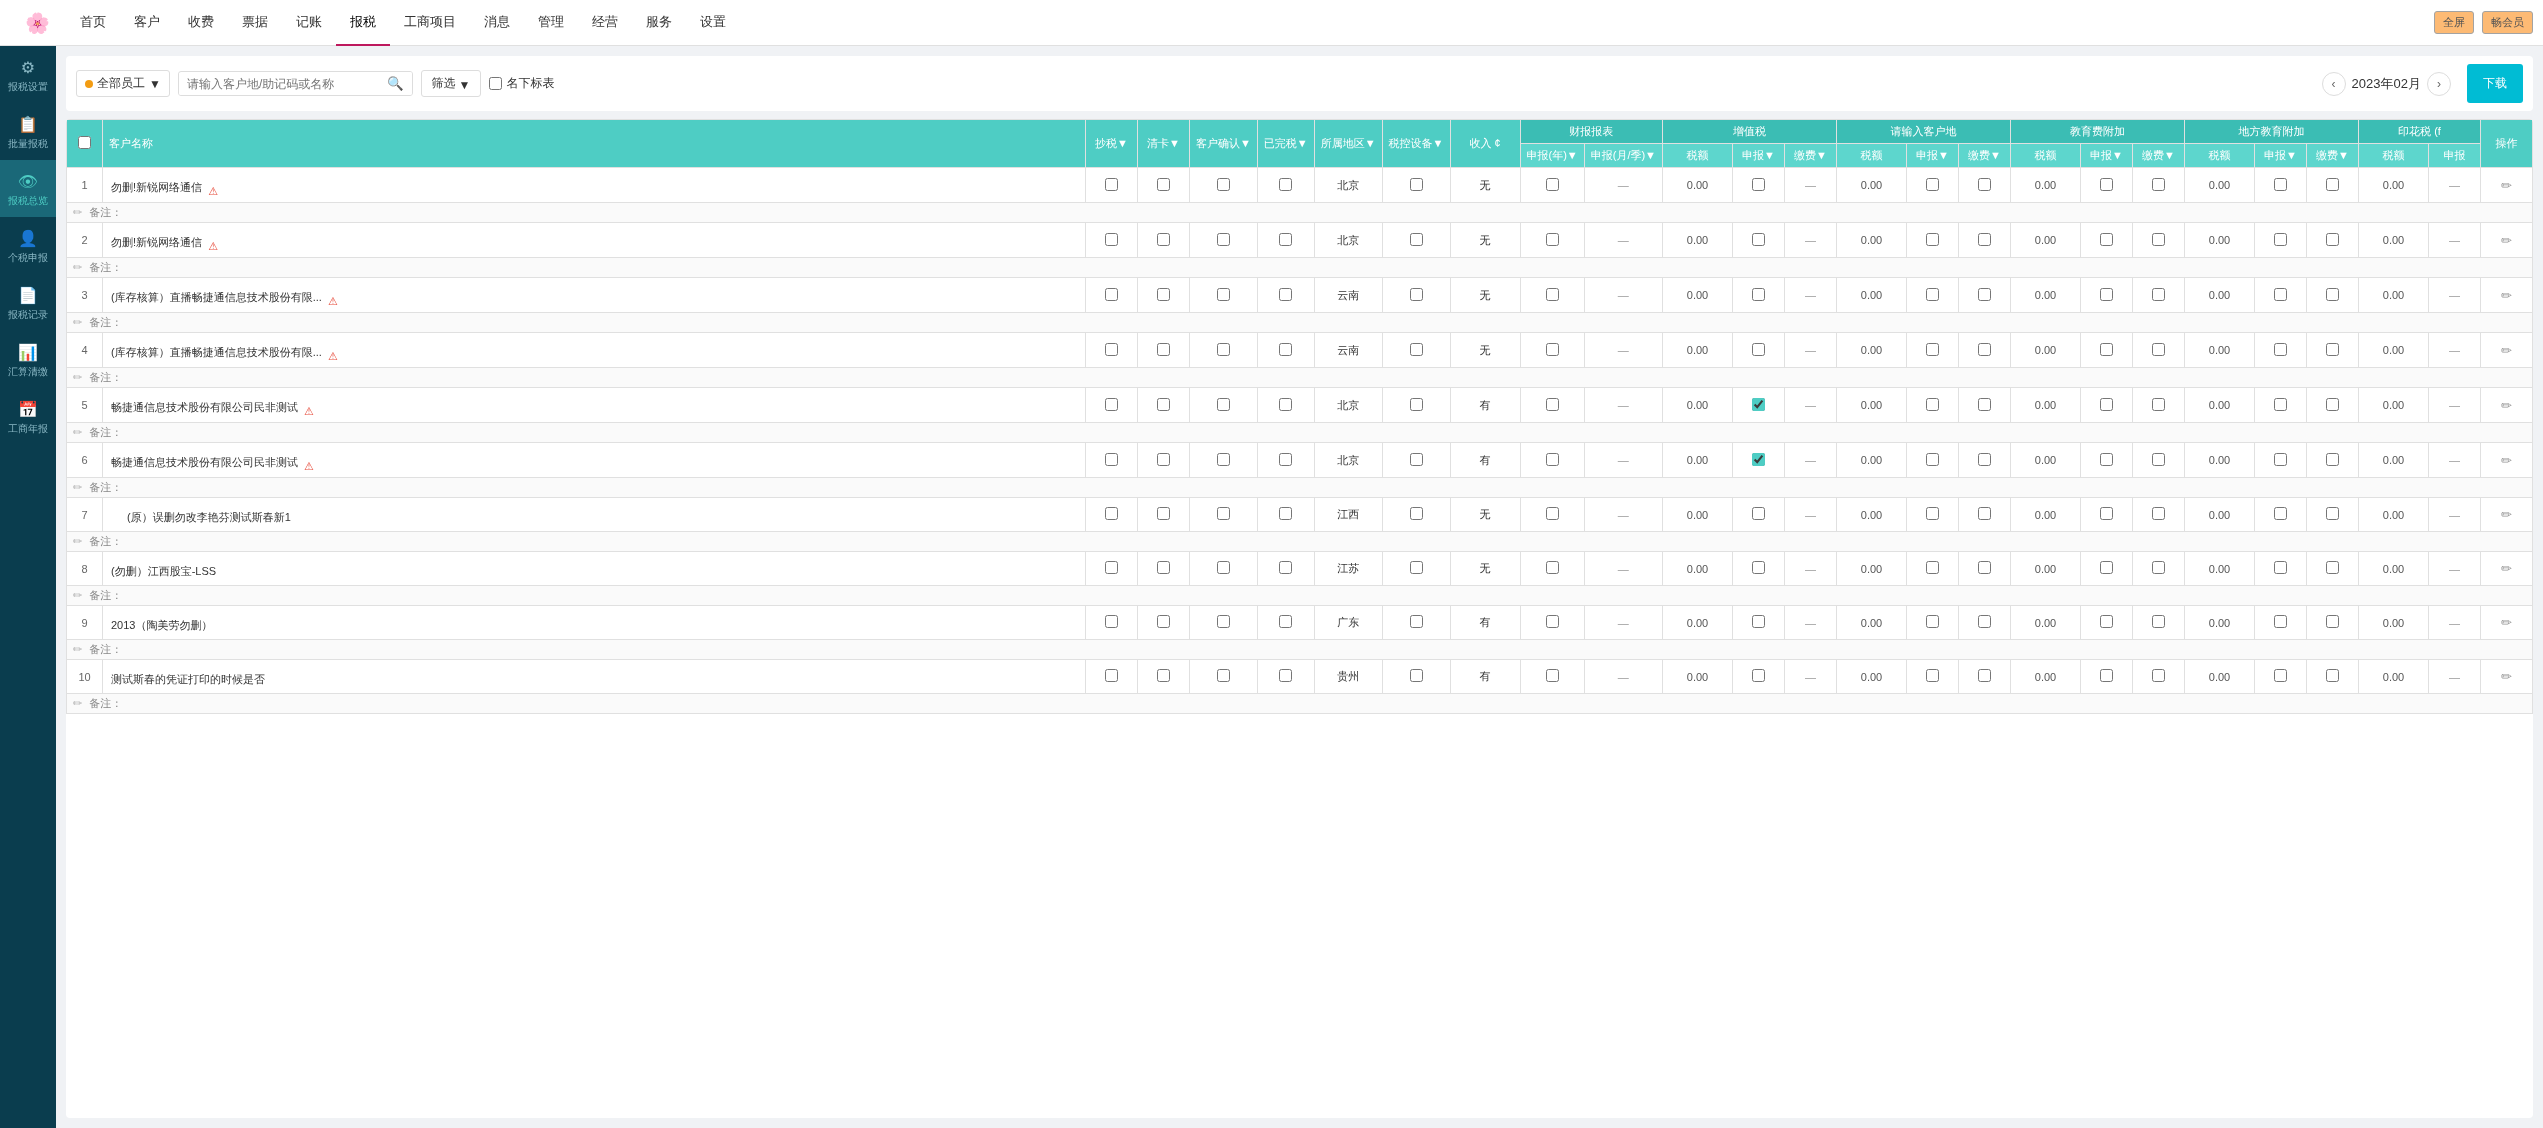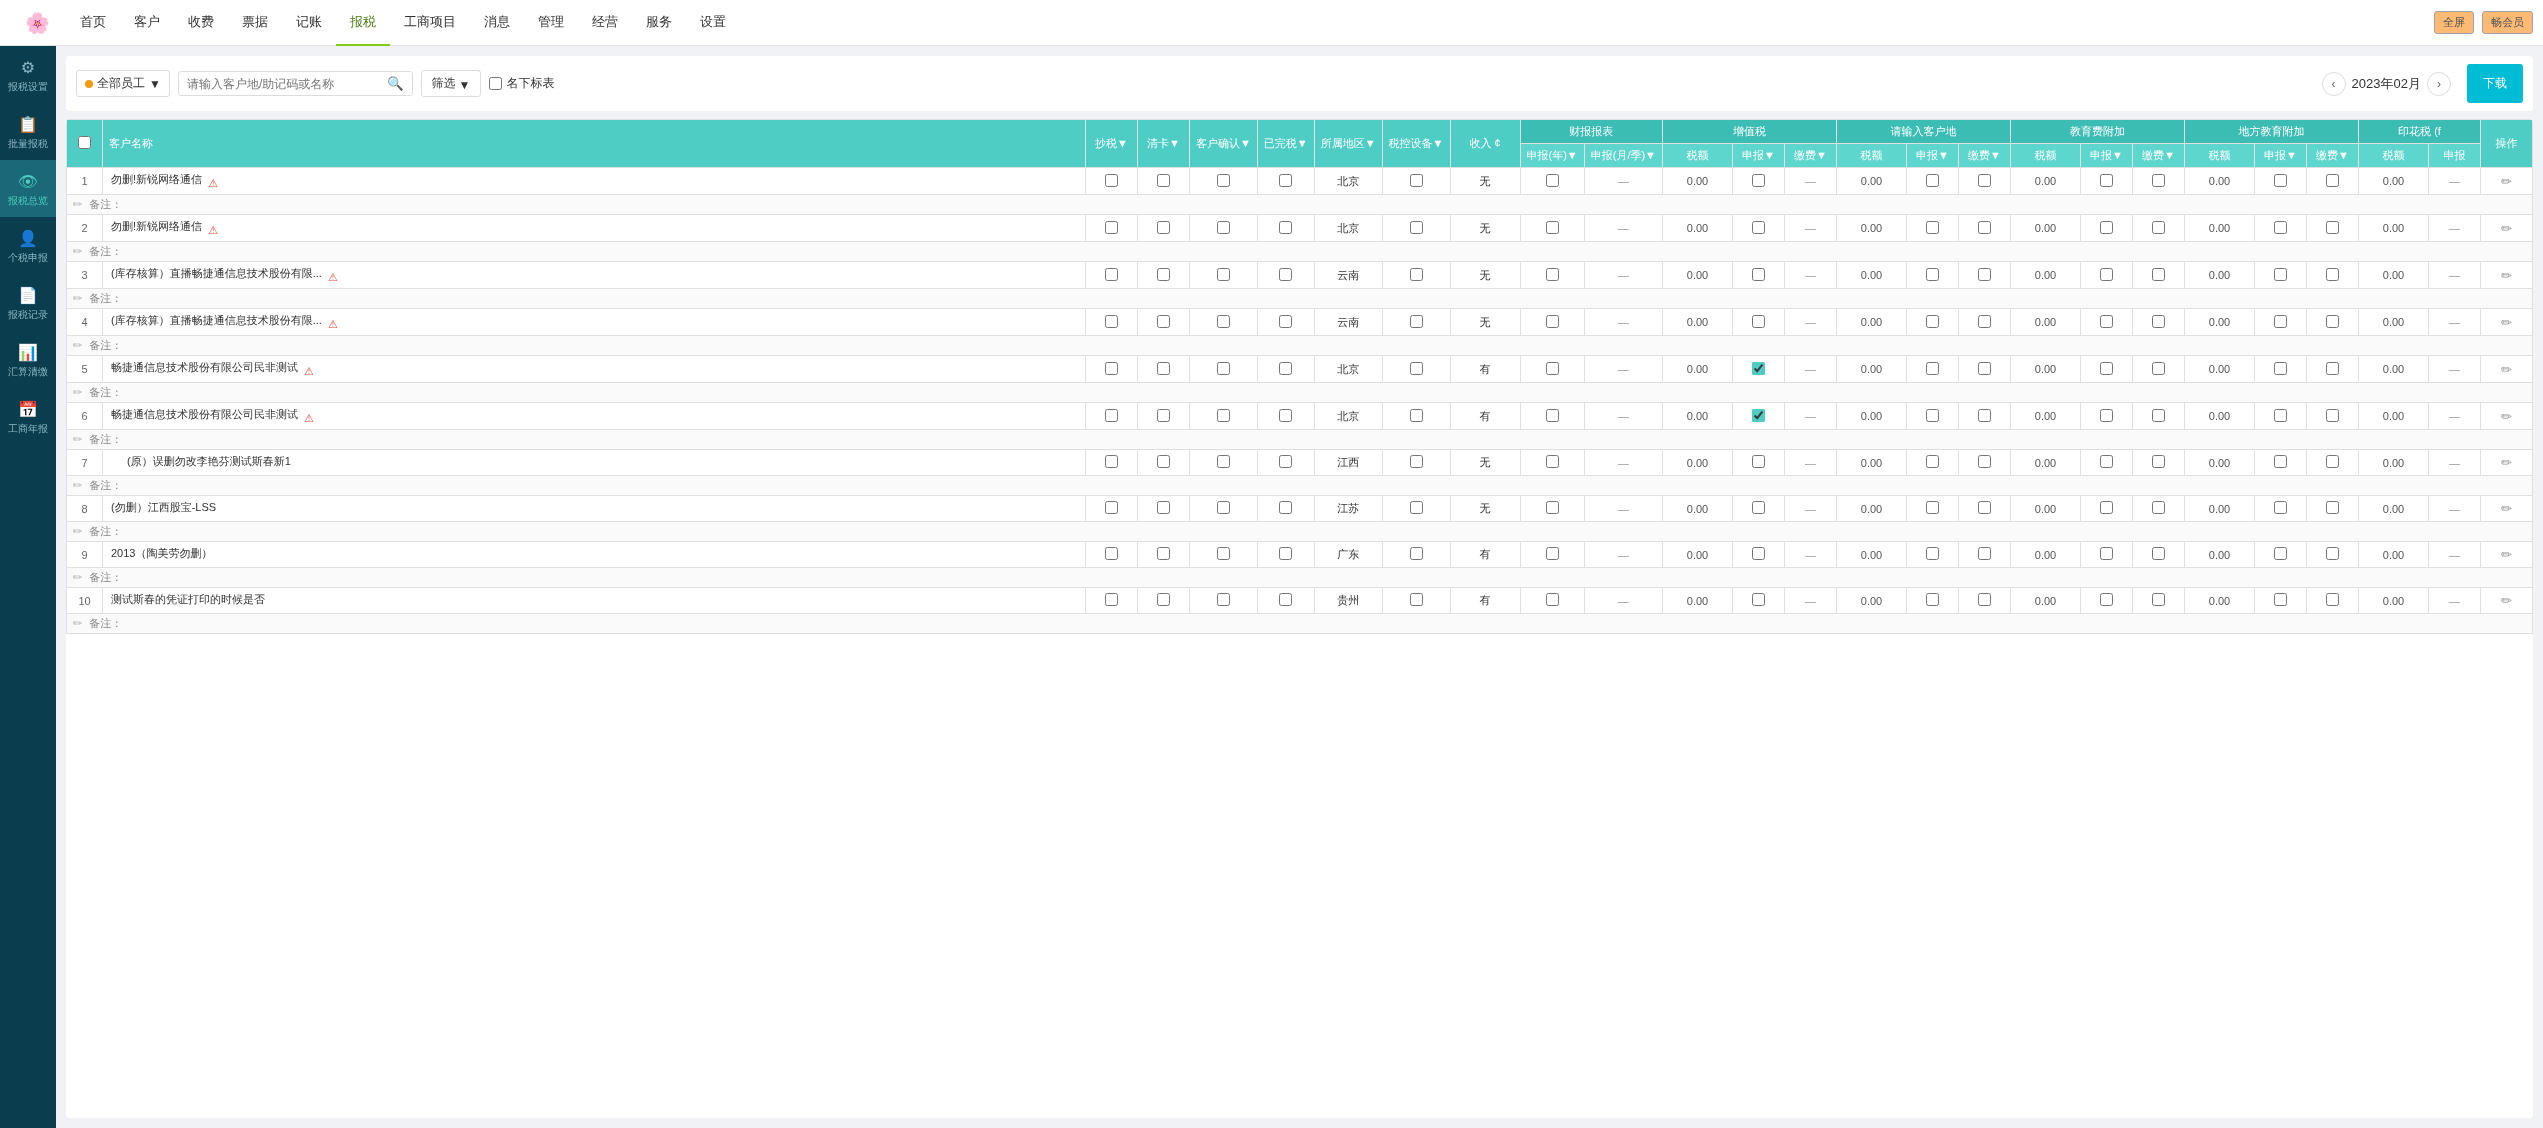--- a/index.html
+++ b/index.html
@@ -52,21 +52,21 @@
     .nav-item {
       padding: 0 14px;
       height: 46px;
       display: flex;
       align-items: center;
       cursor: pointer;
       font-size: 13px;
       color: #333;
       border-bottom: 2px solid transparent;
     }
-    .nav-item.active { color: #4d7c0f; border-bottom: 2px solid #84cc16; }
+    .nav-item.active { color: #000000; border-bottom: 2px solid #be185d; }
     .nav-right {
       margin-left: auto;
       display: flex;
       align-items: center;
       gap: 8px;
       font-size: 12px;
       color: #666;
     }
     .nav-btn {
       padding: 3px 8px;
@@ -245,20 +245,21 @@
       color: #888;
       font-size: 11px;
     }
 
     .company-name {
       color: #333;
       max-width: 220px;
       overflow: hidden;
       text-overflow: ellipsis;
       display: inline-block;
+      margin-top: 8px;
     }
     .warn-icon { color: #e74c3c; font-size: 11px; margin-left: 3px; }
   </style>
 </head>
 <body>
 
 <div style="display:flex; flex-direction:column; width:100%; height:100vh; overflow:hidden;">
   <div class="top-nav">
     <div style="width:56px; height:46px; display:flex; align-items:center; justify-content:center; color:#4ecdc4; font-size:20px; flex-shrink:0;">🌸</div>
     <div class="nav-item">首页</div>

